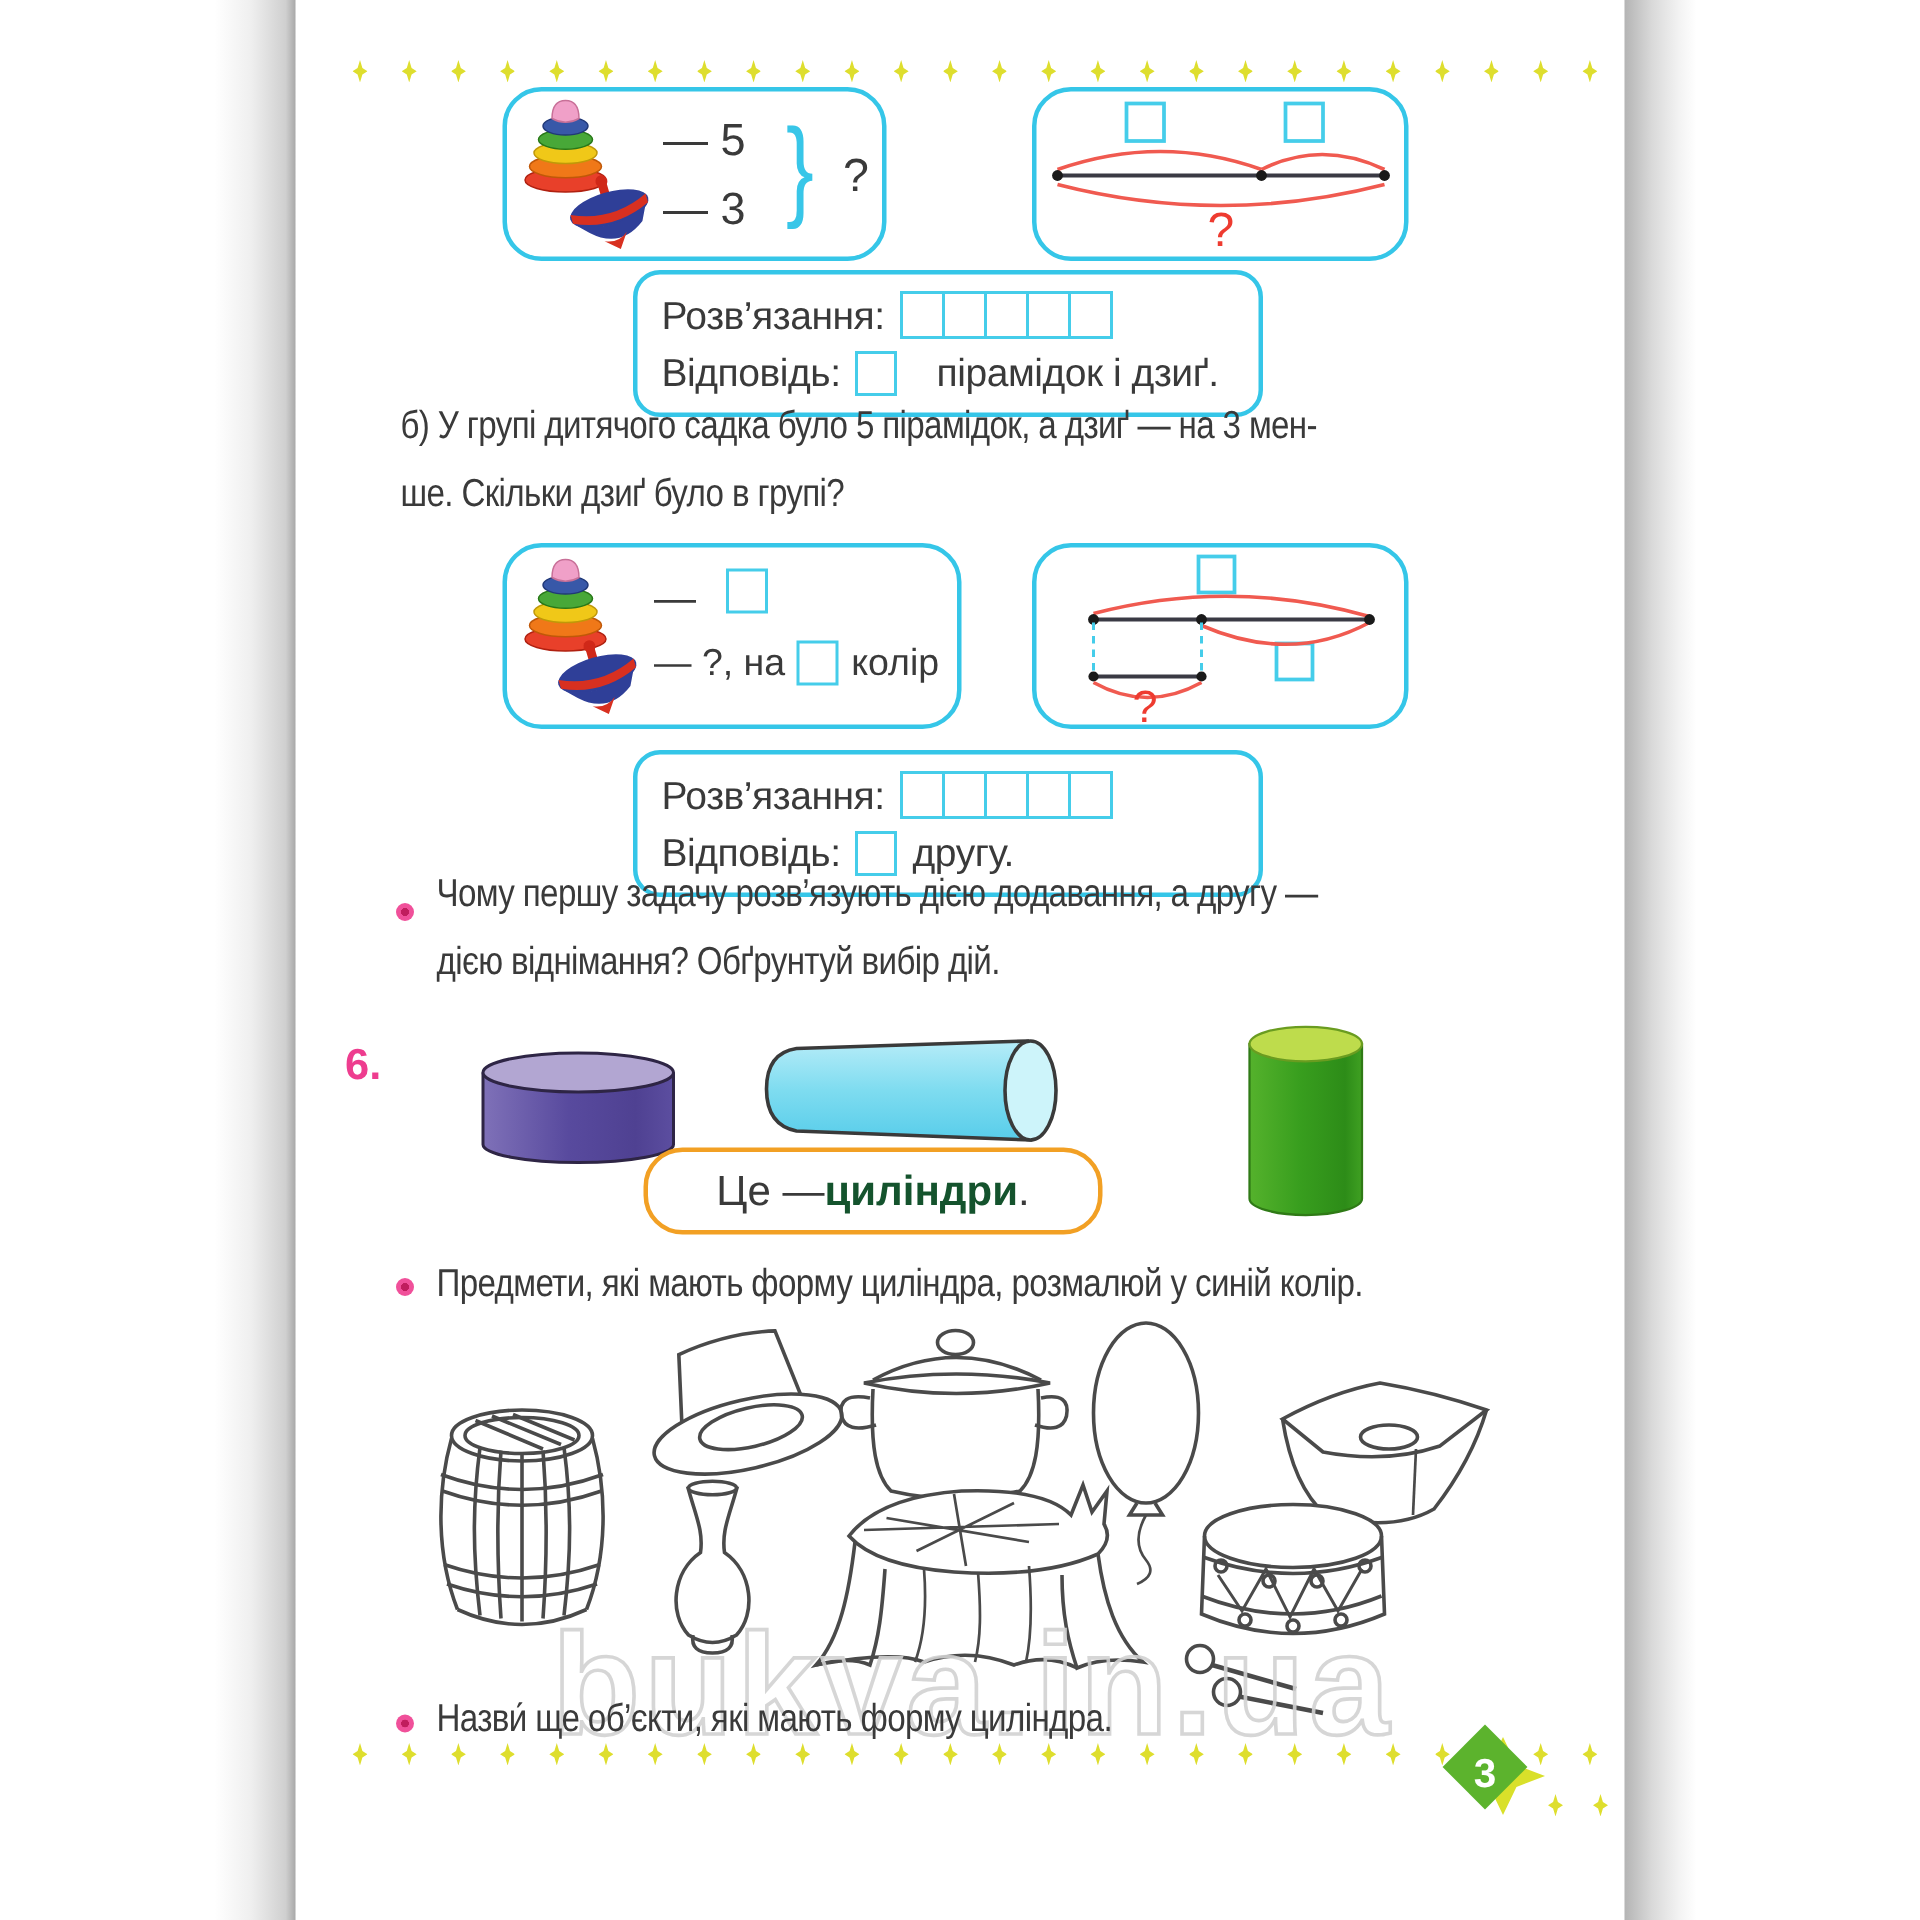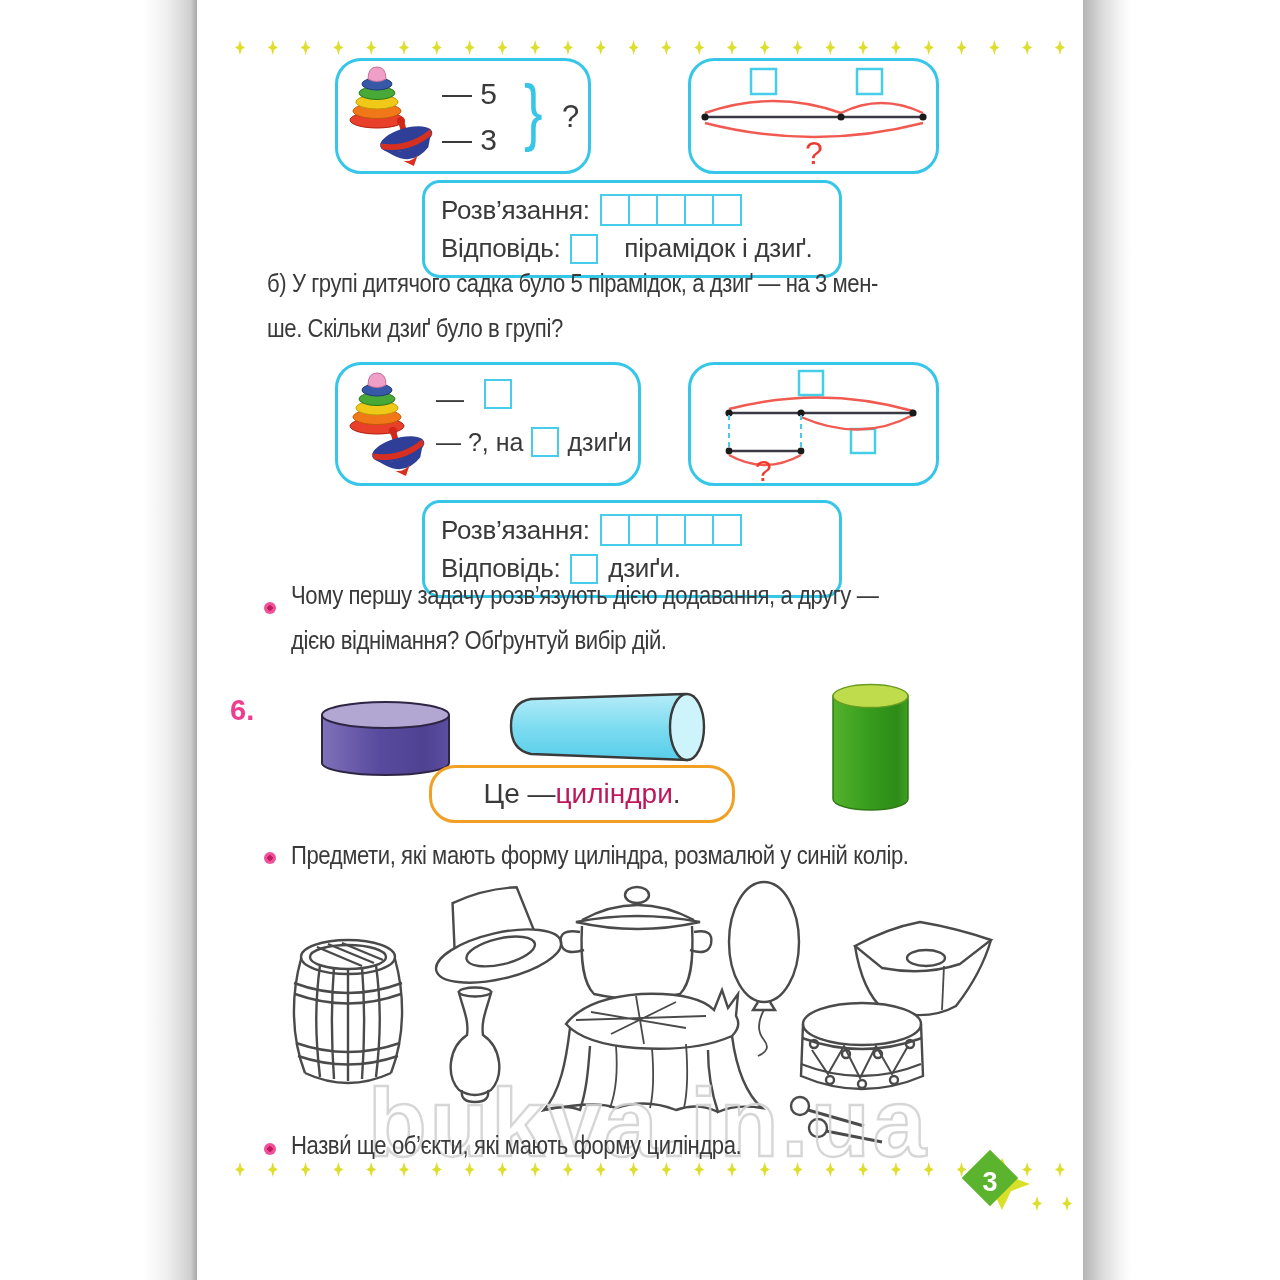--- a/index.html
+++ b/index.html
@@ -33,21 +33,21 @@
          transform:scaleX(0.85);transform-origin:0 50%;}
   .bullet-dot{width:12px;height:12px;border-radius:50%;
     background:radial-gradient(circle at 50% 50%, #c01d5e 0 30%, #f0509a 32% 100%);}
 
   .bignum{font-size:29px;font-weight:bold;color:#ee3d8f;}
 
   .brace{color:#38c6e8;font-size:74px;font-weight:400;transform:scaleX(0.75);transform-origin:0 0;line-height:1;}
 
   .capbox{border:3.5px solid #f2a024;border-radius:26px;background:#fff;
           display:flex;align-items:center;justify-content:center;font-size:28px;white-space:nowrap;}
-  .capterm{font-weight:normal;color:#be185d;}
+  .capterm{font-weight:bold;color:#14532d;}
 
   .greenpage{position:absolute;}
   .gp-yellow{position:absolute;left:10px;top:4px;width:56px;height:52px;background:#d9e02a;
     clip-path:polygon(50% 0,66% 36%,100% 50%,66% 64%,50% 100%,34% 64%,0 50%,34% 36%);}
   .gp-green{position:absolute;left:6px;top:4px;width:40px;height:40px;background:#5cb32d;transform:rotate(45deg);}
   .gp-num{position:absolute;left:6px;top:8px;width:40px;height:40px;display:flex;align-items:center;justify-content:center;
     color:#fff;font-weight:bold;font-size:27px;}
 
   svg text.wm{font-family:"Liberation Sans", sans-serif;font-weight:bold;}
 </style>
@@ -166,21 +166,21 @@
         <path d="M8,28 Q33,42 58,26 L52,38 Q33,52 16,36 Z" fill="#2f3f98"></path>
         <path d="M7,21 Q33,33 59,21 L59,27 Q33,39 7,27 Z" fill="#d83020"></path>
         <path d="M24,44 L33,52 L40,42 Q33,48 24,44 Z" fill="#d83020"></path>
       </g>
     </svg>
     <span class="abs" style="left:98px;top:18px;font-size:28px;">—</span>
     <span class="abs sq" style="left:146px;top:14px;"></span>
     <div class="abs" style="left:98px;top:62px;display:flex;align-items:flex-end;font-size:25px;white-space:nowrap;">
       <span>— ?, на</span>
       <span class="sq" style="margin:0 8px;"></span>
-      <span>дзиґи</span>
+      <span>колір</span>
     </div>
   </div>
 
   <div class="abs taskbox" style="left:688px;top:362px;width:245px;height:118px;">
     <svg width="245" height="118" viewBox="0 0 245 118">
       <rect x="108" y="6" width="24" height="24" fill="#fff" stroke="#45cdea" stroke-width="2.5"></rect>
       <rect x="160" y="64" width="24" height="24" fill="#fff" stroke="#45cdea" stroke-width="2.5"></rect>
       <path d="M38,44 Q130,20 222,46" fill="none" stroke="#f05a50" stroke-width="2.4"></path>
       <path d="M110,52 Q170,78 222,50" fill="none" stroke="#f05a50" stroke-width="2.4"></path>
       <line x1="38" y1="48" x2="222" y2="48" stroke="#3a3a44" stroke-width="2.6"></line>
@@ -204,21 +204,21 @@
           <span class="cell"></span>
           <span class="cell"></span>
           <span class="cell"></span>
           <span class="cell"></span>
           <span class="cell"></span>
         </span>
     </div>
     <div class="solrow">
       <span class="sollabel">Відповідь:</span>
       <span class="sq" style="margin-left:10px;"></span>
-      <span class="sollabel" style="margin-left:10px;">дзиґи.</span>
+      <span class="sollabel" style="margin-left:10px;">другу.</span>
     </div>
   </div>
 
   <div class="abs bullet-dot" style="left:264px;top:602px;"></div>
   <div class="abs ptext" style="left:291px;top:580px;">Чому першу задачу розв’язують дією додавання, а другу —</div>
   <div class="abs ptext" style="left:291px;top:625px;">дією віднімання? Обґрунтуй вибір дій.</div>
 
   <div class="abs bignum" style="left:230px;top:694px;">6.</div>
 
   <svg class="abs" style="left:318px;top:700px;" width="135" height="80" viewBox="0 0 135 80">

